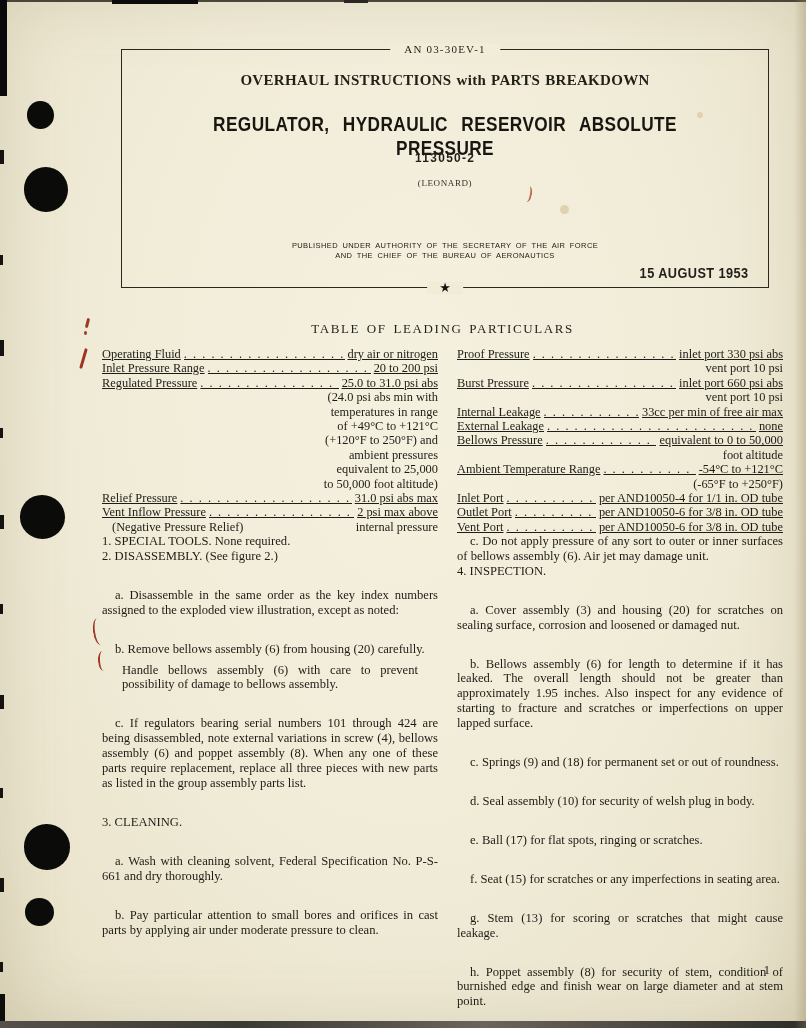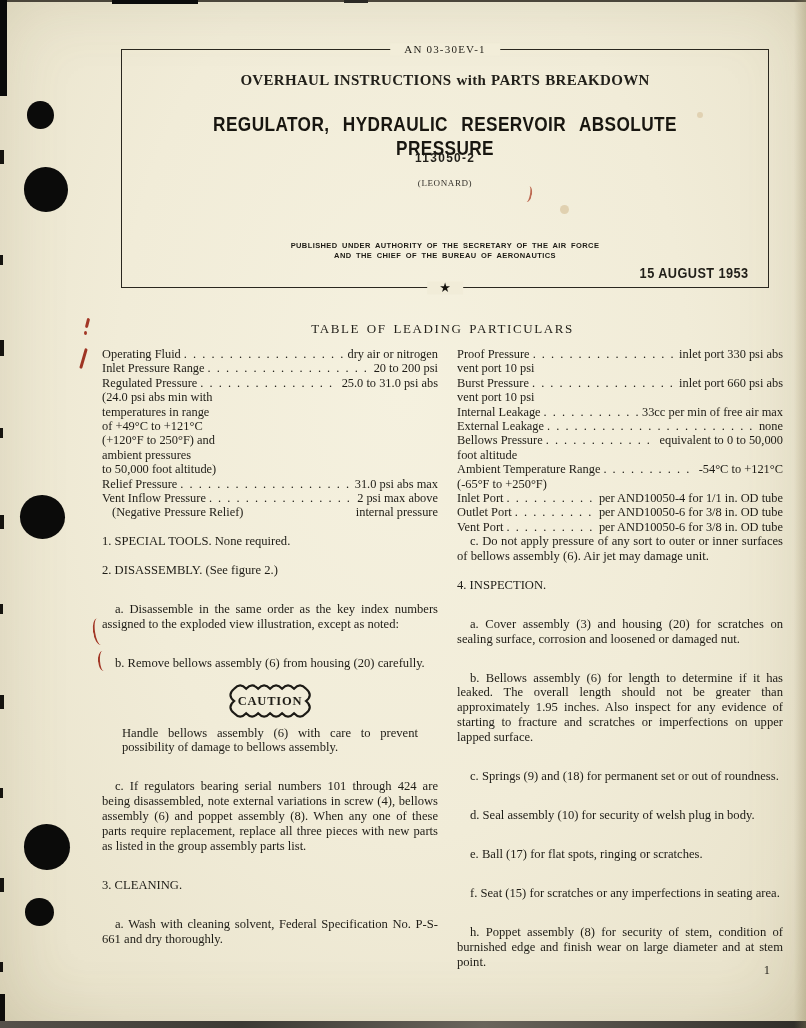--- a/index.html
+++ b/index.html
@@ -35,52 +35,52 @@
     font-family:"Liberation Sans","DejaVu Sans",sans-serif;font-weight:bold;}
   .hdr-title-row .condensed{font-size:21px;letter-spacing:.5px;word-spacing:10px;color:#181610;}
   .hdr-partno-row{position:absolute;top:98px;left:0;width:100%;text-align:center;}
   .hdr-partno-row .condensed{font-size:13.5px;letter-spacing:1.5px;transform:scaleX(.88);}
   .hdr-maker{
     position:absolute;top:128px;left:0;width:100%;text-align:center;
     font-size:9px;letter-spacing:.6px;color:#33302a;
   }
   .hdr-authority{
     position:absolute;bottom:27px;left:0;width:100%;text-align:center;
-    font-family:"Liberation Sans","DejaVu Sans",sans-serif;font-weight:bold;
+    font-family:"Liberation Sans","DejaVu Sans",sans-serif;font-weight:normal;
     font-size:7.5px;line-height:9.5px;letter-spacing:.4px;word-spacing:2px;color:#1c1a14;
   }
   .hdr-date{position:absolute;right:10px;bottom:5px;}
   .hdr-date .condensed{font-size:15px;letter-spacing:.5px;transform:scaleX(.85);}
   .star-wrap{
     position:absolute;bottom:0;left:50%;transform:translate(-50%,57%);
     background:#f1ecd8;padding:0 12px;font-size:13px;line-height:13px;color:#14120d;
   }
 
   
   .particulars-title{
     position:absolute;top:321px;left:102px;width:681px;text-align:center;
     font-size:13px;letter-spacing:1.6px;word-spacing:2px;
   }
   .pcol{position:absolute;top:347px;font-size:12.4px;line-height:14.4px;color:#1e1c16;}
   .pcol-left{left:102px;width:336px;}
   .pcol-right{left:457px;width:326px;}
-  .p-row{display:flex;align-items:center;}
+  .p-row{display:flex;align-items:center;text-decoration:underline;}
   .p-label{white-space:nowrap;}
   .p-dots{flex:1;overflow:hidden;white-space:nowrap;margin:0 3px;letter-spacing:1.5px;min-width:8px;}
   .p-value{white-space:nowrap;}
-  .p-cont{}
+  .p-cont{text-align:right;}
   .p-sub{display:flex;justify-content:space-between;padding-left:10px;}
 
   
   .scol{position:absolute;top:534px;font-size:12.6px;line-height:14.9px;
         text-align:justify;color:#1e1c16;}
   .scol-left{left:102px;width:336px;}
   .scol-right{left:457px;width:326px;}
   .scol > :first-child{margin-top:0;}
-  .sec-heading{margin-top:14px;text-align:left;}
+  .sec-heading{text-align:left;}
   .sec-heading.space-lg{margin-top:24px;}
   .sec-para{margin-top:24px;text-indent:13px;}
 
   .caution-wrap{position:relative;width:98px;height:38px;margin:11px auto 0;}
   .caution-svg{position:absolute;inset:0;width:100%;height:100%;}
   .caution-label{
     position:absolute;inset:0;display:flex;align-items:center;justify-content:center;
     font-weight:bold;font-size:12.5px;letter-spacing:.8px;padding-top:1px;
   }
   .caution-note{margin:6px auto 0;width:296px;text-align:justify;}
@@ -161,20 +161,21 @@
       <div class="p-row">
         <span class="p-label">Regulated Pressure</span>
         <span class="p-dots">. . . . . . . . . . . . . . . . . . . . . . . . . . . . . . . . . . . . . . . . . . . . . . . . . . . . . . . . . . . . </span>
         <span class="p-value">25.0 to 31.0 psi abs</span>
       </div>
       <div class="p-cont">(24.0 psi abs min with</div>
       <div class="p-cont">temperatures in range</div>
       <div class="p-cont">of +49°C to +121°C</div>
       <div class="p-cont">(+120°F to 250°F) and</div>
       <div class="p-cont">ambient pressures</div>
+      <div class="p-cont">equivalent to 25,000</div>
       <div class="p-cont">to 50,000 foot altitude)</div>
       <div class="p-row">
         <span class="p-label">Relief Pressure</span>
         <span class="p-dots">. . . . . . . . . . . . . . . . . . . . . . . . . . . . . . . . . . . . . . . . . . . . . . . . . . . . . . . . . . . . </span>
         <span class="p-value">31.0 psi abs max</span>
       </div>
       <div class="p-row">
         <span class="p-label">Vent Inflow Pressure</span>
         <span class="p-dots">. . . . . . . . . . . . . . . . . . . . . . . . . . . . . . . . . . . . . . . . . . . . . . . . . . . . . . . . . . . . </span>
         <span class="p-value">2 psi max above</span>
@@ -234,40 +235,36 @@
         <span class="p-dots">. . . . . . . . . . . . . . . . . . . . . . . . . . . . . . . . . . . . . . . . . . . . . . . . . . . . . . . . . . . . </span>
         <span class="p-value">per AND10050-6 for 3/8 in. OD tube</span>
       </div>
     </div>
 
   <div class="scol scol-left">
       <div class="sec-heading">1.  SPECIAL TOOLS.  None required.</div>
       <div class="sec-heading">2.  DISASSEMBLY.  (See figure 2.)</div>
       <div class="sec-para">a.  Disassemble in the same order as the key index numbers assigned to the exploded view illustration, except as noted:</div>
       <div class="sec-para">b.  Remove bellows assembly (6) from housing (20) carefully.</div>
-  <div class="caution-wrap">
-    <svg class="caution-svg" viewBox="0 0 104 40">
-      <path d="M14,7 q6.35,-7 12.7,0 q6.35,-7 12.7,0 q6.35,-7 12.7,0 q6.35,-7 12.7,0 q6.35,-7 12.7,0 q6.35,-7 12.7,0 q8,6.5 0,13 q8,6.5 0,13 q-6.35,7 -12.7,0 q-6.35,7 -12.7,0 q-6.35,7 -12.7,0 q-6.35,7 -12.7,0 q-6.35,7 -12.7,0 q-6.35,7 -12.7,0 q-8,-6.5 0,-13 q-8,-6.5 0,-13 Z" fill="none" stroke="#1c1a15" stroke-width="2.3"></path>
-    </svg>
-    <span class="caution-label">CAUTION</span>
-  </div>
 <div class="caution-note">Handle bellows assembly (6) with care to prevent possibility of damage to bellows assembly.</div>
       <div class="sec-para">c.  If regulators bearing serial numbers 101 through 424 are being disassembled, note external variations in screw (4), bellows assembly (6) and poppet assembly (8). When any one of these parts require replacement, replace all three pieces with new parts as listed in the group assembly parts list.</div>
       <div class="sec-heading space-lg">3.  CLEANING.</div>
       <div class="sec-para">a.  Wash with cleaning solvent, Federal Specification No. P-S-661 and dry thoroughly.</div>
+      <div class="sec-para">b.  Pay particular attention to small bores and orifices in cast parts by applying air under moderate pressure to clean.</div>
     </div>
   <div class="scol scol-right">
       <div class="sec-para">c.  Do not apply pressure of any sort to outer or inner surfaces of bellows assembly (6).  Air jet may damage unit.</div>
       <div class="sec-heading">4.  INSPECTION.</div>
       <div class="sec-para">a.  Cover assembly (3) and housing (20) for scratches on sealing surface, corrosion and loosened or damaged nut.</div>
       <div class="sec-para">b.  Bellows assembly (6) for length to determine if it has leaked.  The overall length should not be greater than approximately 1.95 inches.  Also inspect for any evidence of starting to fracture and scratches or imperfections on upper lapped surface.</div>
       <div class="sec-para">c.  Springs (9) and (18) for permanent set or out of roundness.</div>
       <div class="sec-para">d.  Seal assembly (10) for security of welsh plug in body.</div>
       <div class="sec-para">e.  Ball (17) for flat spots, ringing or scratches.</div>
       <div class="sec-para">f.  Seat (15) for scratches or any imperfections in seating area.</div>
+      <div class="sec-para">g.  Stem (13) for scoring or scratches that might cause leakage.</div>
       <div class="sec-para">h.  Poppet assembly (8) for security of stem, condition of burnished edge and finish wear on large diameter and at stem point.</div>
     </div>
 
   <div class="page-number">1</div>
 
   <div>
     <div class="hole hole-1"></div>
     <div class="hole hole-2"></div>
     <div class="hole hole-3"></div>
     <div class="hole hole-4"></div>

